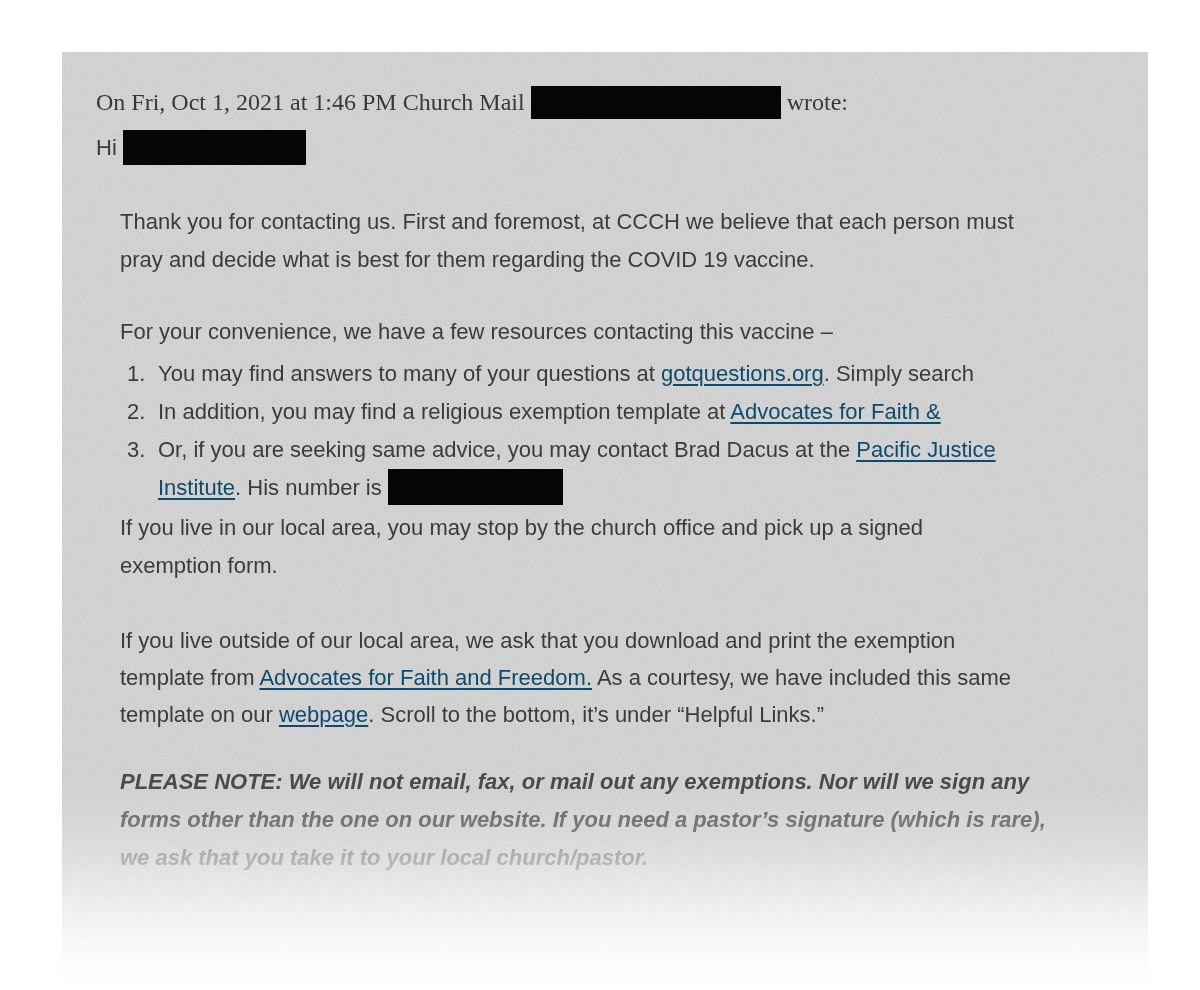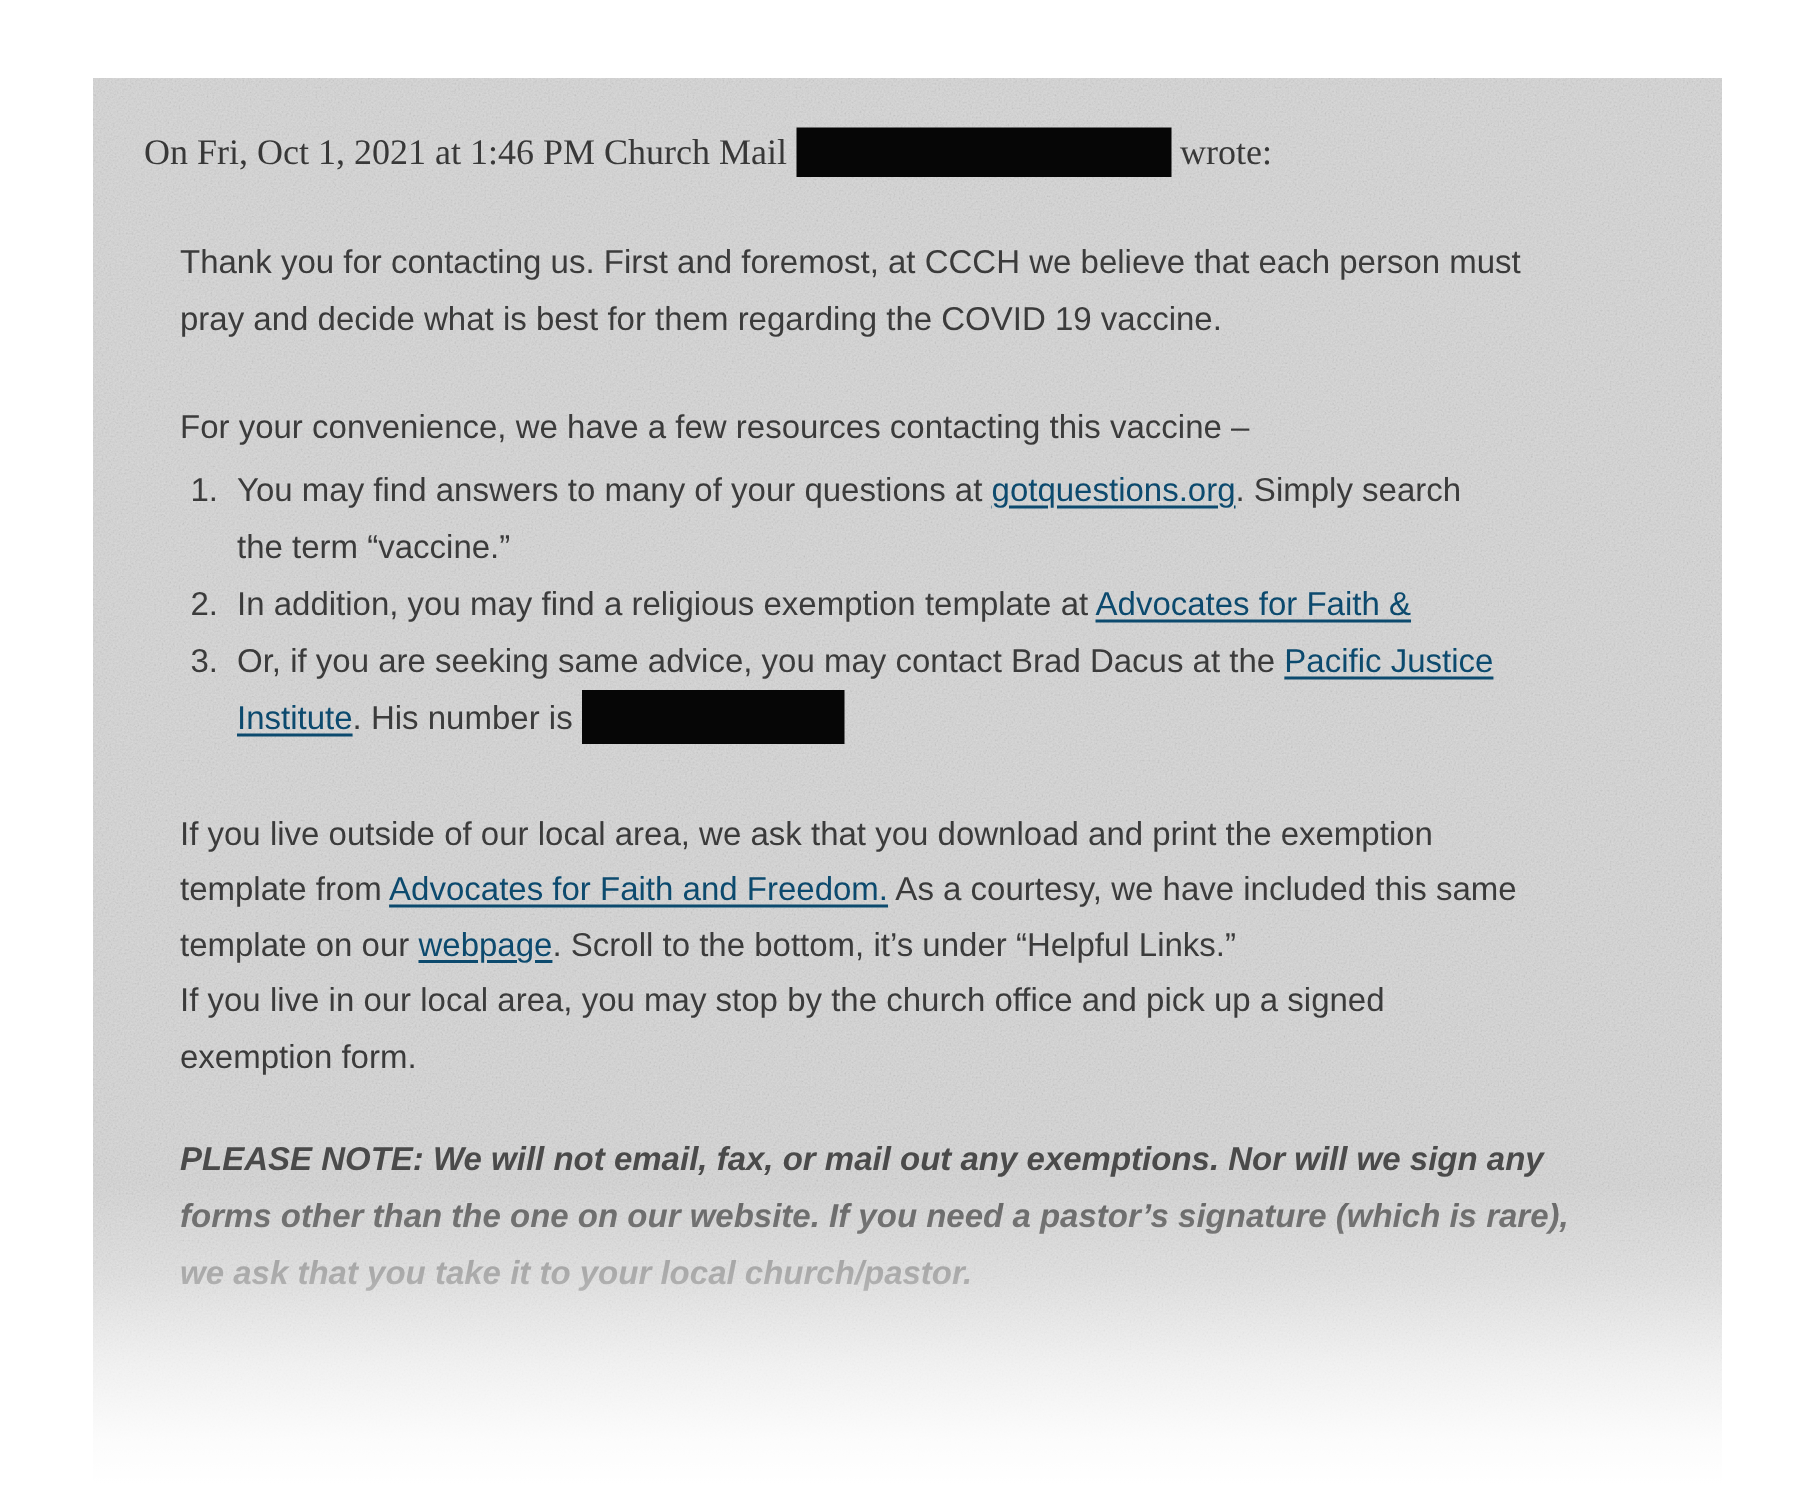--- a/index.html
+++ b/index.html
@@ -106,38 +106,40 @@
     </filter>
     <rect width="100%" height="100%" filter="url(#grain)"></rect>
   </svg>
 
   <div class="content">
 
     <div class="quote-header">
       <span>On Fri, Oct 1, 2021 at 1:46 PM Church Mail </span><span class="redaction sender"></span><span> wrote:</span>
     </div>
 
+    <div class="greeting">
+      <span>Hi </span><span class="redaction recipient"></span>
+    </div>
 
     <div class="para p1">
       <div class="line">Thank you for contacting us. First and foremost, at CCCH we believe that each person must</div>
       <div class="line">pray and decide what is best for them regarding the COVID 19 vaccine.</div>
     </div>
 
     <div class="para p2">
       <div class="line">For your convenience, we have a few resources contacting this vaccine –</div>
     </div>
 
     <div class="list">
 
       <div class="li">
         <span class="num">1.</span>
         <div class="line">
           <span>You may find answers to many of your questions at </span><a class="doclink">gotquestions.org</a><span>. Simply search</span>
         </div>
-        <div class="line">the term “vaccine.”</div>
       </div>
 
       <div class="li">
         <span class="num">2.</span>
         <div class="line">
           <span>In addition, you may find a religious exemption template at </span><a class="doclink">Advocates for Faith &amp;</a>
         </div>
       </div>
 
       <div class="li">
@@ -145,33 +147,33 @@
         <div class="line">
           <span>Or, if you are seeking same advice, you may contact Brad Dacus at the </span><a class="doclink">Pacific Justice</a>
         </div>
         <div class="line">
           <a class="doclink">Institute</a><span>. His number is </span><span class="redaction phone"></span>
         </div>
       </div>
 
     </div>
 
+    <div class="para p3">
+      <div class="line">If you live in our local area, you may stop by the church office and pick up a signed</div>
+      <div class="line">exemption form.</div>
+    </div>
+
     <div class="para p4">
       <div class="line">If you live outside of our local area, we ask that you download and print the exemption</div>
       <div class="line">
         <span>template from </span><a class="doclink">Advocates for Faith and Freedom.</a><span> As a courtesy, we have included this same</span>
       </div>
       <div class="line">
         <span>template on our </span><a class="doclink">webpage</a><span>. Scroll to the bottom, it’s under “Helpful Links.”</span>
       </div>
-    </div>
-
-    <div class="para p3">
-      <div class="line">If you live in our local area, you may stop by the church office and pick up a signed</div>
-      <div class="line">exemption form.</div>
     </div>
 
     <div class="para p5">
       <div class="line fade1">PLEASE NOTE: We will not email, fax, or mail out any exemptions. Nor will we sign any</div>
       <div class="line fade2">forms other than the one on our website. If you need a pastor’s signature (which is rare),</div>
       <div class="line fade3">we ask that you take it to your local church/pastor.</div>
     </div>
 
   </div>
 

